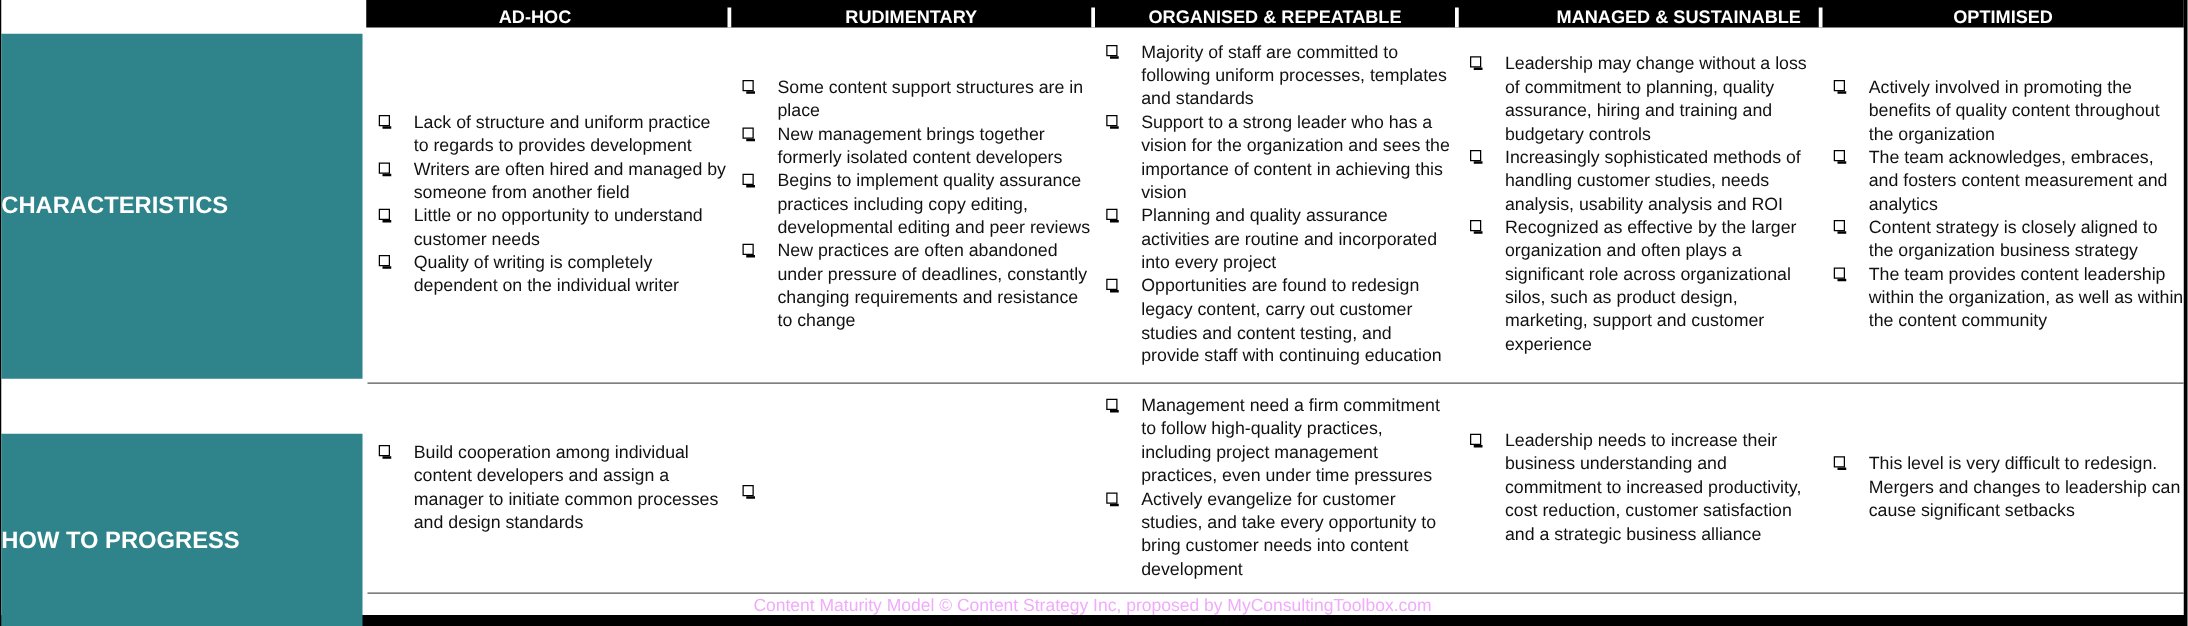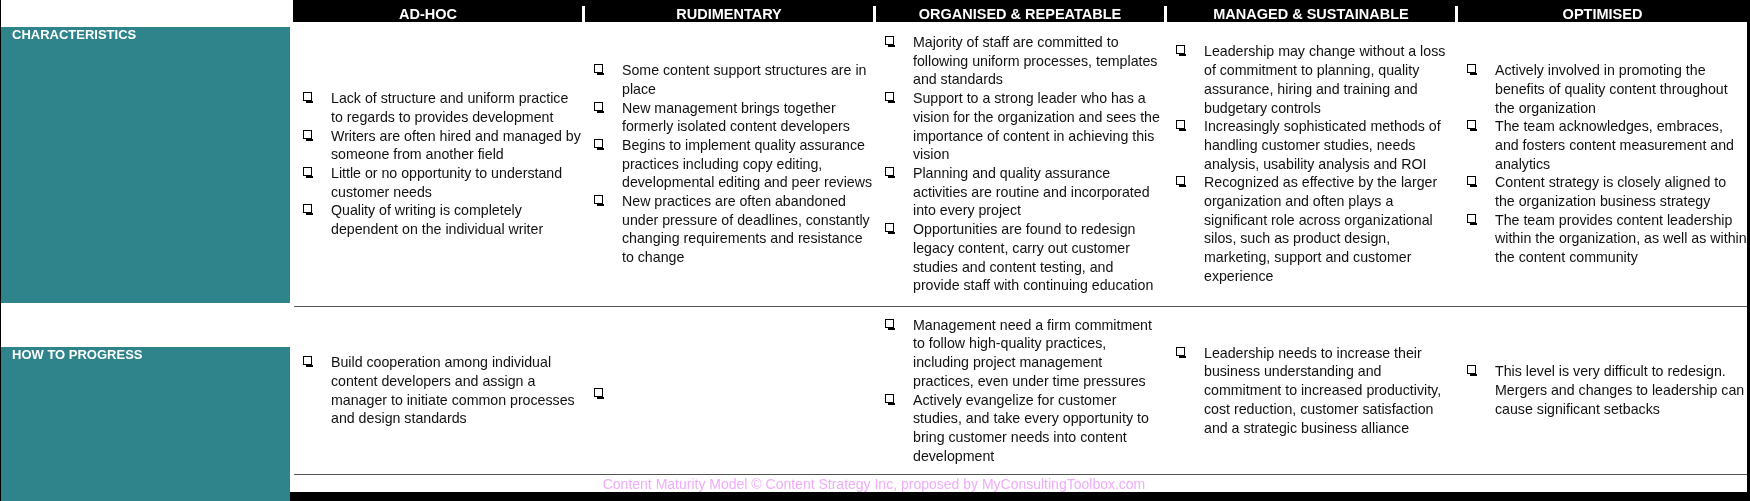--- a/index.html
+++ b/index.html
@@ -9,21 +9,21 @@
   }
   .canvas { position: absolute; left: 1px; top: 0; width: 1746px; height: 492px; background: #fff; }
   .header-bar { position: absolute; left: 293px; top: 0; width: 1454px; height: 22px; background: #000; }
   .hcell {
     position: absolute; top: 0; height: 22px; color: #fff; font-weight: bold; font-size: 14.5px;
     line-height: 28px; text-align: center;
   }
   .hsep { position: absolute; top: 6px; width: 3px; height: 16px; background: #fff; }
   .rowlabel {
     position: absolute; left: 1px; width: 289px; background: #2e848a; color: #fff;
-    font-weight: bold; font-size: 13px; display: flex; align-items: flex-start; padding-left: 11px; box-sizing: border-box;
+    font-weight: bold; font-size: 19px; display: flex; align-items: center; box-sizing: border-box;
   }
   .cell { position: absolute; display: flex; flex-direction: column; justify-content: center; box-sizing: border-box; }
   .item { display: flex; font-size: 14.2px; line-height: 18.7px; color: #111; }
   .cb { width: 11px; flex: 0 0 11px; margin-right: 17px; margin-top: 3px; height: 9px; position: relative; }
   .cb::before { content: ""; position: absolute; left: 0; top: 0; width: 7px; height: 7px; border: 1.5px solid #000; }
   .cb::after { content: ""; position: absolute; left: 3px; top: 9px; width: 7px; height: 2px; background: #000; }
   .hline { position: absolute; left: 294px; width: 1453px; height: 1px; background: #555; }
   .footer { position: absolute; left: 294px; width: 1160px; top: 475px; height: 18px; text-align: center; font-size: 14px; line-height: 18px; color: #f0abfc; }
 </style>
 </head>
@@ -31,21 +31,21 @@
 
 <div class="canvas"></div>
 
 <div class="header-bar"></div>
 <div class="hcell" style="left:284px;width:288px;">AD-HOC</div>
 <div class="hsep" style="left:582px;"></div>
 <div class="hcell" style="left:585px;width:288px;">RUDIMENTARY</div>
 <div class="hsep" style="left:873px;"></div>
 <div class="hcell" style="left:876px;width:288px;">ORGANISED &amp; REPEATABLE</div>
 <div class="hsep" style="left:1164px;"></div>
-<div class="hcell" style="left:1167px;width:288px;">MANAGED &amp; SUSTAINABLE</div>
+<div class="hcell" style="left:1167px;width:288px;padding-left:32px;">MANAGED &amp; SUSTAINABLE</div>
 <div class="hsep" style="left:1455px;"></div>
 <div class="hcell" style="left:1458px;width:289px;text-align:center;">OPTIMISED</div>
 
 <div class="rowlabel" style="top:27px;height:276px;">
   <span>CHARACTERISTICS</span>
 </div>
 <div class="rowlabel" style="top:308px;height:172px;margin-top:39px;">
   <span>HOW TO PROGRESS</span>
 </div>
 

